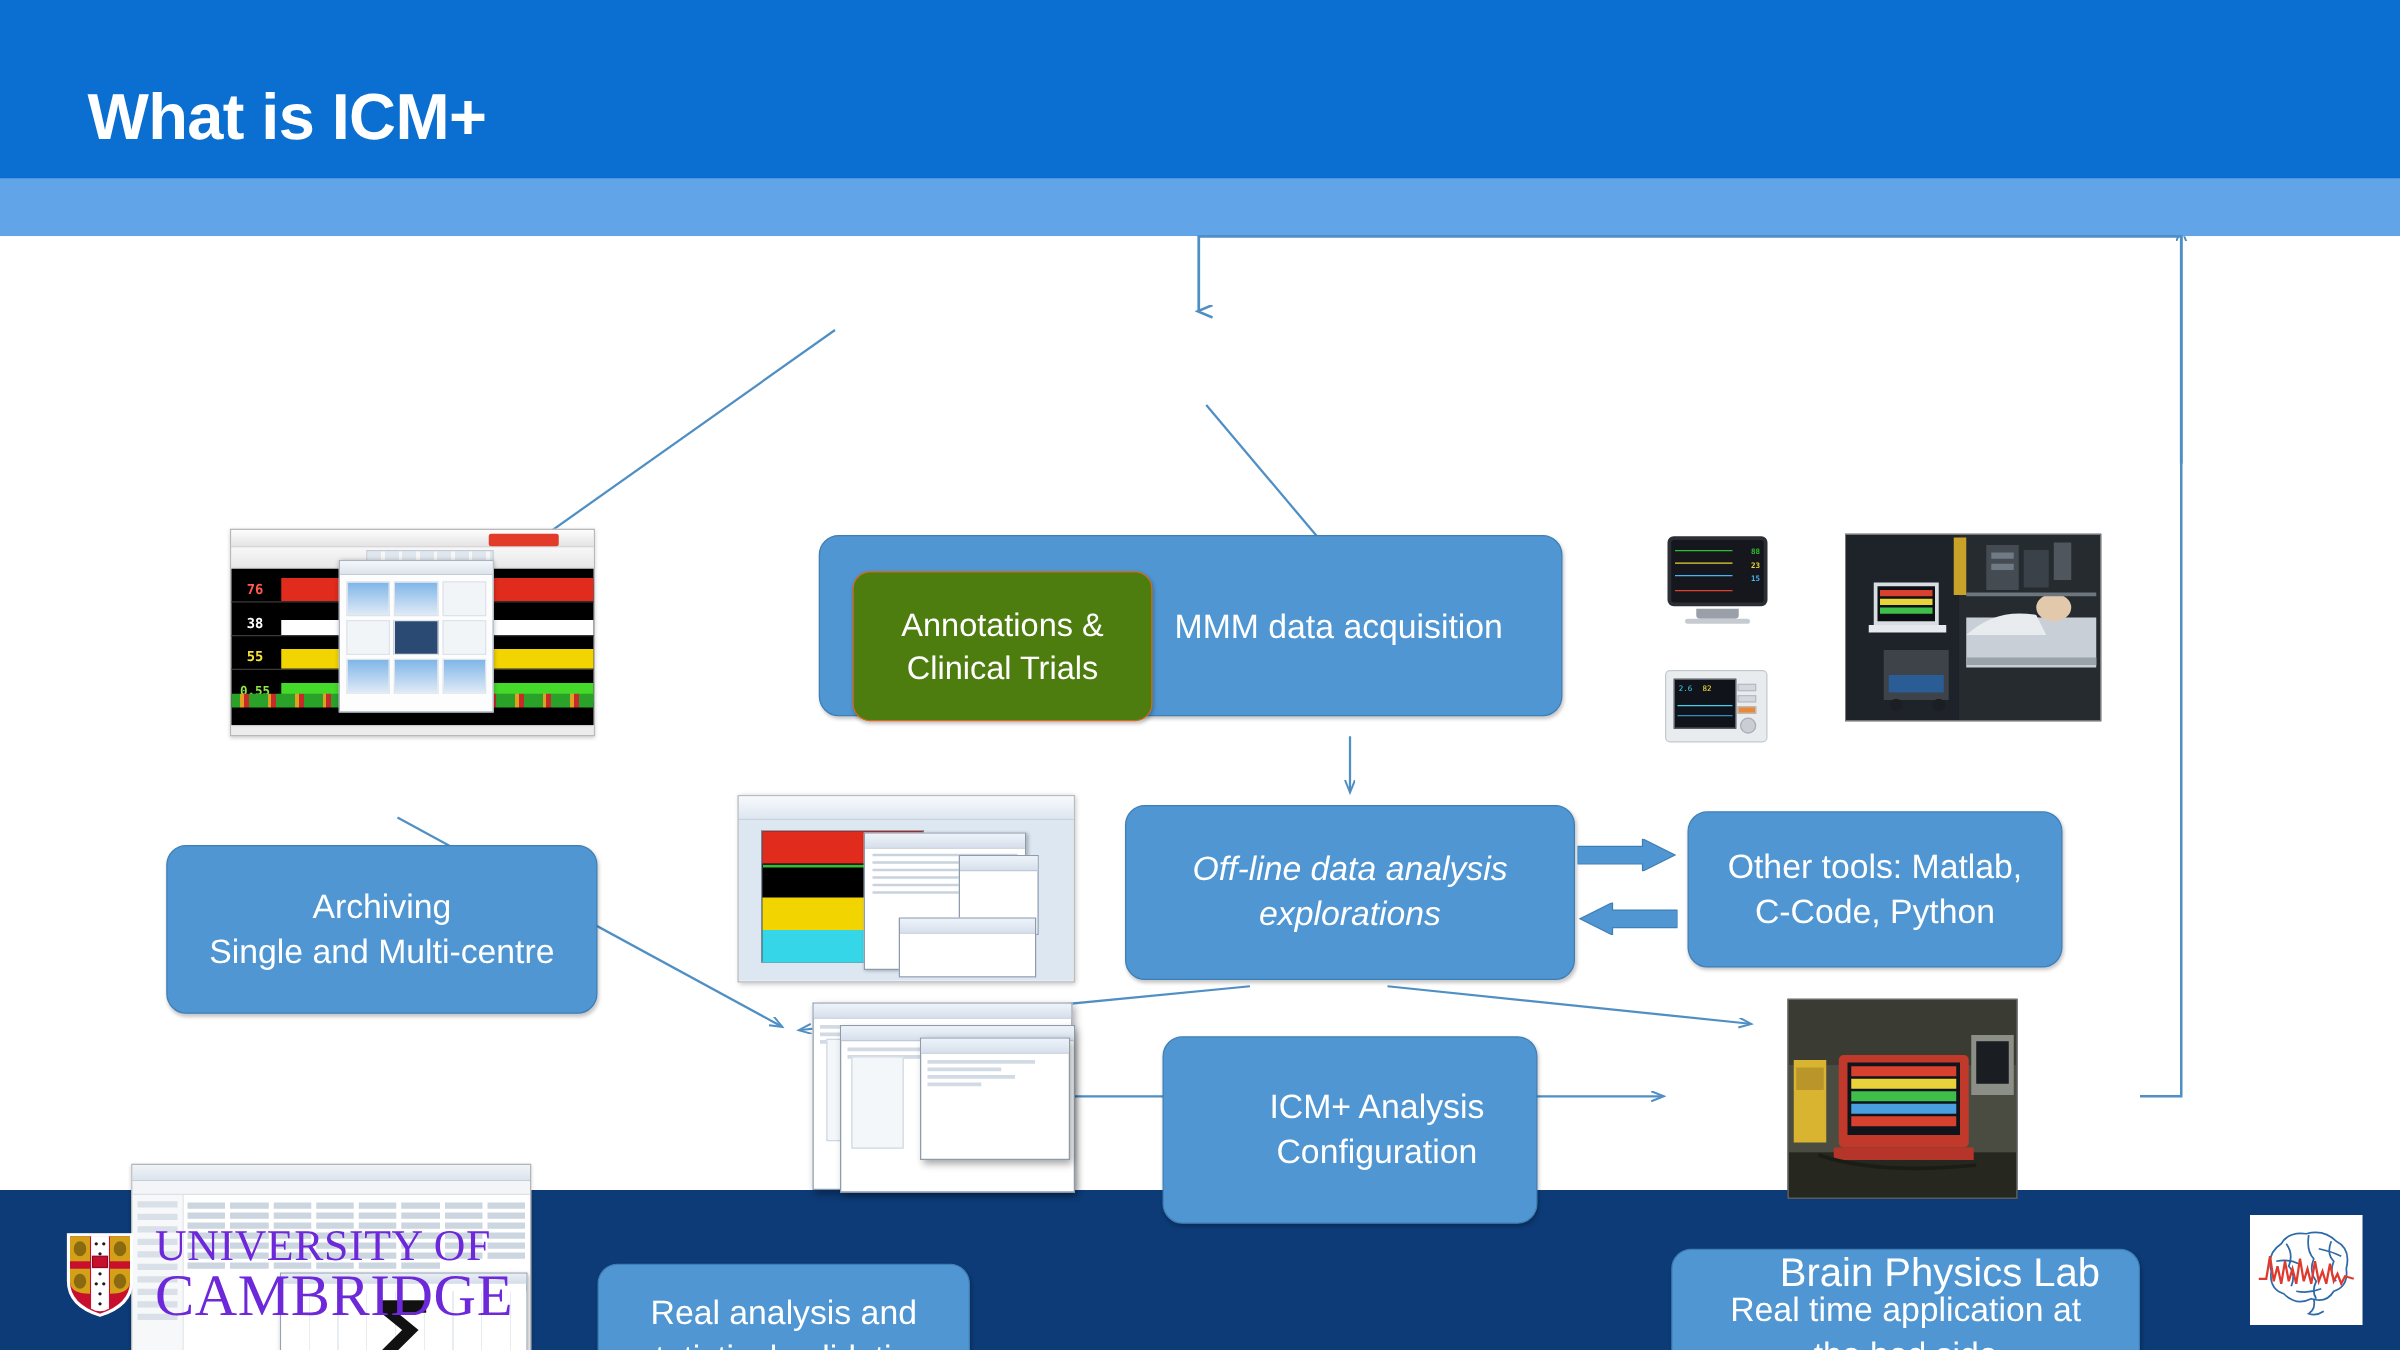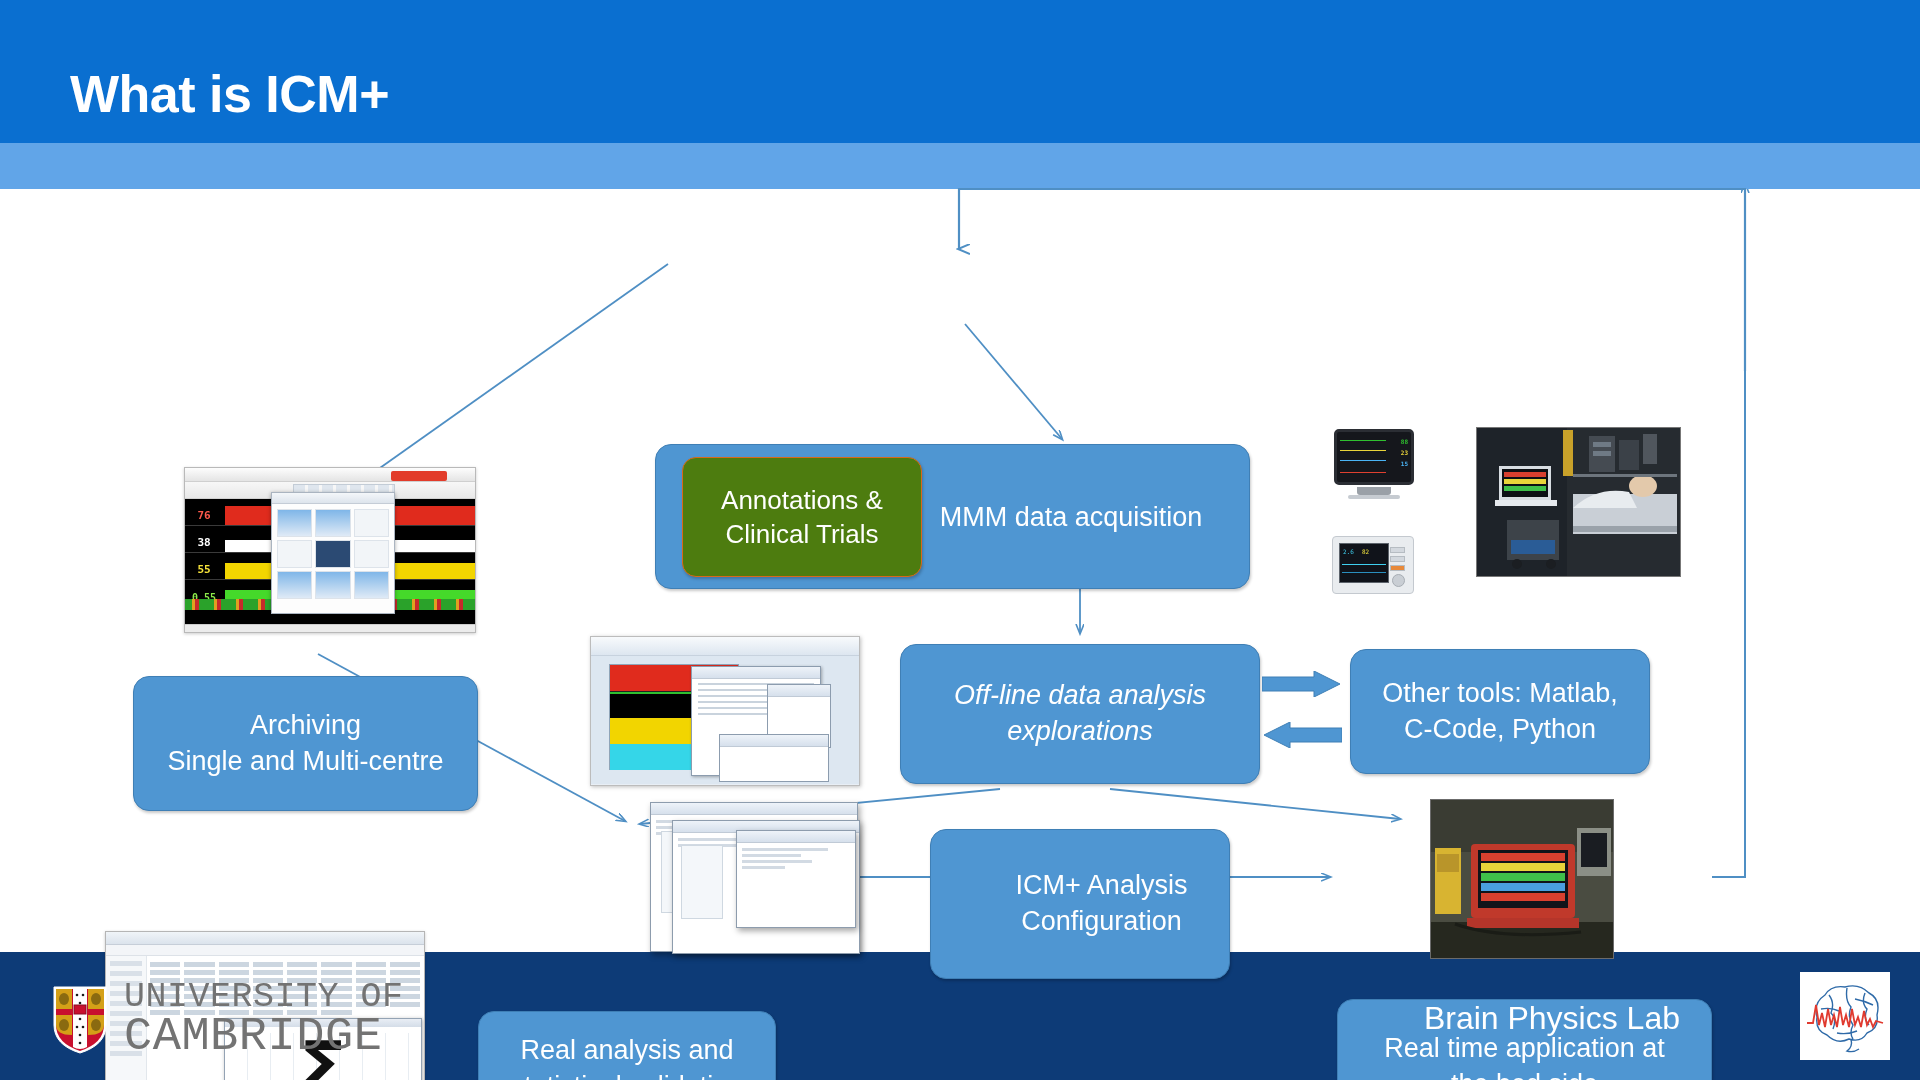--- a/index.html
+++ b/index.html
@@ -44,21 +44,21 @@
     font-family:"Liberation Sans", sans-serif;
     box-sizing:border-box;
     z-index:6;
   }
   .fbox.orange{
     background:#4d7c0f;
     border:1px solid #d9691a;
     border-radius:14px;
     z-index:8;
   }
-  #box-mmm{left:655px;top:255px;width:595px;height:145px;}
+  #box-mmm{left:655px;top:239px;width:595px;height:145px;}
   #box-annot{left:682px;top:268px;width:240px;height:120px;
     font-size:26px;}
   #box-mmm-label{position:absolute;left:245px;top:0;width:340px;height:145px;
     display:flex;align-items:center;justify-content:center;}
   #box-offline{left:900px;top:455px;width:360px;height:140px;font-style:italic;}
   #box-other{left:1350px;top:460px;width:300px;height:125px;}
   #box-icmconf{left:930px;top:640px;width:300px;height:150px;padding-left:43px;}
   #box-archiving{left:133px;top:487px;width:345px;height:135px;}
   #box-batch{left:478px;top:822px;width:298px;height:115px;}
   #box-realtime{left:1337px;top:810px;width:375px;height:135px;}
@@ -67,21 +67,21 @@
   #arrows{position:absolute;left:0;top:0;width:1920px;height:763px;z-index:3;}
   
   .blockarrow{position:absolute;z-index:7;}
 
   
   .thumb{position:absolute;z-index:5;background:#fff;}
 
   
   #img-icm-main{left:184px;top:234px;width:290px;height:164px;
     border:1px solid #b9b9b9;box-shadow:0 1px 3px rgba(0,0,0,.2);
-    background:#efefef;overflow:hidden;margin-top:44px;}
+    background:#efefef;overflow:hidden;}
   .icmwin-top{height:13px;background:linear-gradient(#fdfdfd,#e4e4e4);
     border-bottom:1px solid #cfcfcf;position:relative;}
   .icmwin-tb{height:16px;background:linear-gradient(#f7f7f7,#e8e8e8);
     border-bottom:1px solid #d2d2d2;position:relative;}
   .icm-redbtn{position:absolute;right:28px;top:3px;width:56px;height:10px;
     background:#e23b2a;border-radius:2px;}
   .icm-tools{position:absolute;left:108px;top:2px;width:100px;height:12px;
     background:repeating-linear-gradient(90deg,#dfe6ee 0 11px,#f7f7f7 11px 14px);
     border:1px solid #c3ccd6;}
   .icm-rows{position:relative;height:125px;background:#000;}
@@ -190,21 +190,21 @@
     border:1px solid #6b6b6b;overflow:hidden;background:#2a2b26;}
 
   
   #footer{
     position:absolute;left:0;top:952px;width:1920px;height:128px;
     background:#0d3b77;
   }
   #cam-logo{position:absolute;left:52px;top:980px;
     display:flex;align-items:center;gap:16px;z-index:12;}
   #cam-shield{width:56px;height:70px;position:relative;}
-  #cam-text{color:#737373;font-family:Liberation Mono, monospace;
+  #cam-text{color:#6d28d9;font-family:Liberation Serif, serif;
     line-height:0.98;letter-spacing:0.5px;}
   #cam-l1{font-size:35px;}
   #cam-l2{font-size:47px;}
   #lab-name{position:absolute;right:240px;top:1000px;
     color:#ffffff;font-size:32px;font-family:"Liberation Sans", sans-serif;z-index:12;}
   #brain-logo{position:absolute;right:30px;top:972px;width:90px;height:88px;
     background:#ffffff;z-index:12;display:flex;align-items:center;justify-content:center;}
 </style>
 </head>
 <body>

